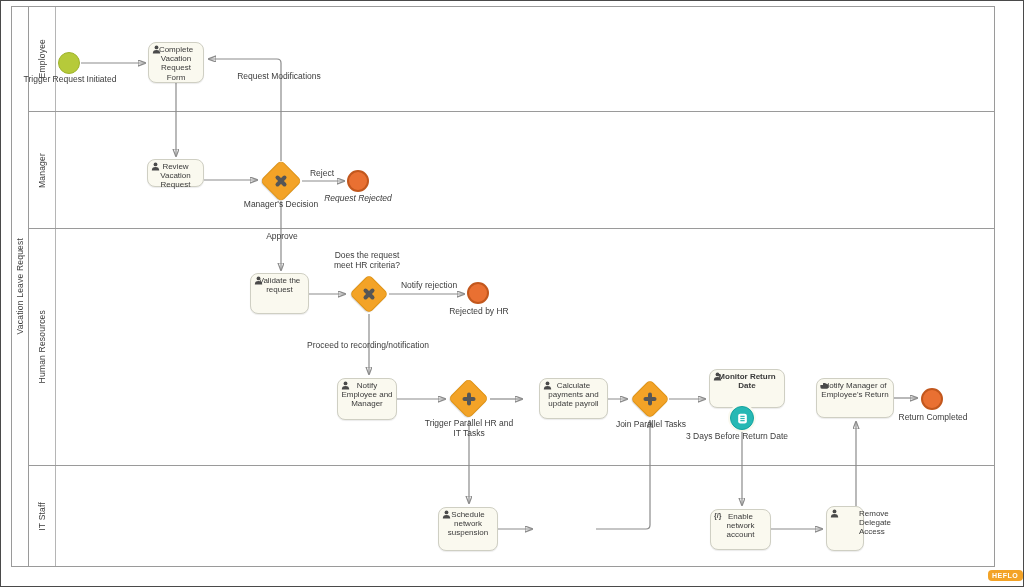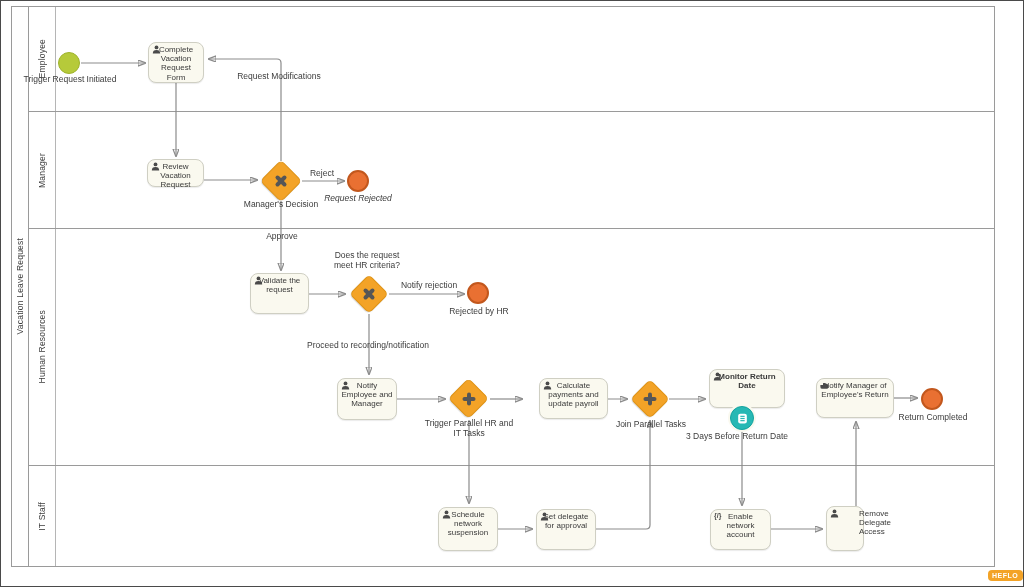--- a/index.html
+++ b/index.html
@@ -180,29 +180,20 @@
 
   <div class="task" style="left:815px;top:377px;width:78px;height:40px;">
     <span class="ticon">
         <svg viewBox="0 0 12 10">
           <path d="M0.5,4.3 L4,4.3 L4,2.4 Q4,1.3 5.1,1.7 L9.6,3.1 Q11.5,3.7 11.3,5.4 L11,7.9 Q10.8,9.4 9,9.4 L3,9.4 Q0.5,9.4 0.5,6.9 Z"></path>
         </svg>
       </span>
     <span class="tlabel">Notify Manager of Employee's Return</span>
   </div>
 
-  <div class="task" style="left:535px;top:508px;width:60px;height:41px;">
-    <span class="ticon">
-        <svg viewBox="0 0 10 10">
-          <circle cx="5" cy="2.7" r="2.1"></circle>
-          <path d="M0.9,9.4 Q0.9,5.6 5,5.6 Q9.1,5.6 9.1,9.4 Z"></path>
-        </svg>
-      </span>
-    <span class="tlabel">Set delegate for approval</span>
-  </div>
 
   <div class="task" style="left:709px;top:508px;width:61px;height:41px;">
     <span class="script-glyph">{/}</span>
     <span class="tlabel">Enable network account</span>
   </div>
 
   <div class="task" style="left:825px;top:505px;width:38px;height:45px;padding-left:32px;">
     <span class="ticon">
         <svg viewBox="0 0 10 10">
           <circle cx="5" cy="2.7" r="2.1"></circle>

